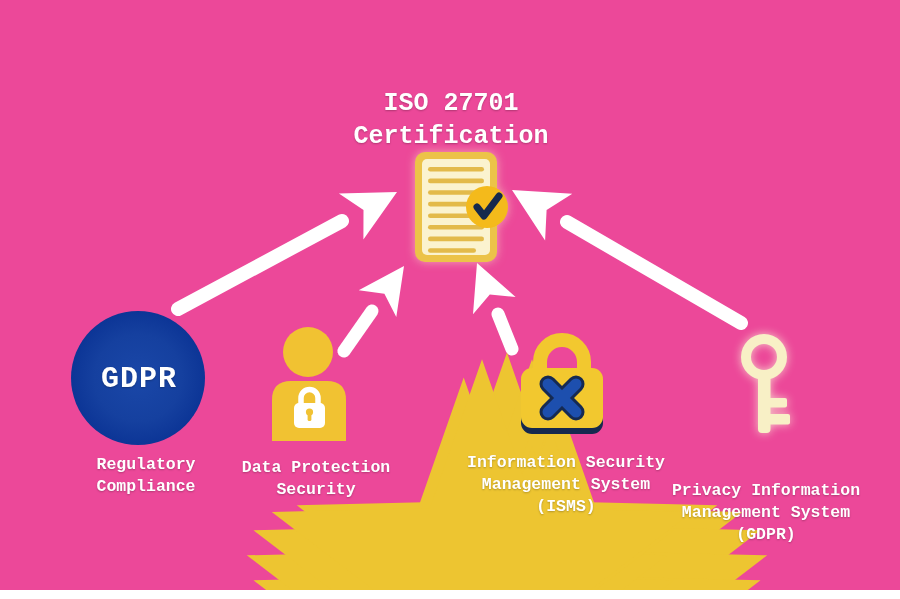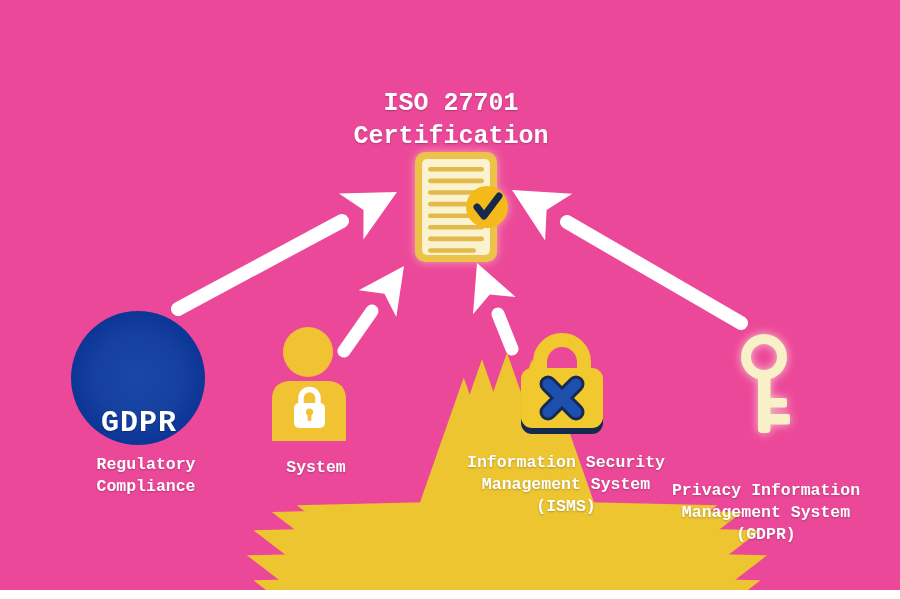--- a/index.html
+++ b/index.html
@@ -14,21 +14,21 @@
     position:absolute;
     color:#ffffff;
     font-weight:700;
     text-align:center;
     transform:translateX(-50%);
     white-space:nowrap;
     text-shadow:0 1px 2px rgba(0,0,0,0.25);
   }
   .title{font-size:25px;line-height:33px;}
   .node-label{font-size:16.5px;line-height:22px;}
-  .gdpr-word{font-size:30px;letter-spacing:1px;margin-top:44px;}
+  .gdpr-word{font-size:30px;letter-spacing:1px;}
   svg{position:absolute;left:0;top:0;}
   .glow-doc{filter:drop-shadow(0 0 5px rgba(250,242,200,0.55));}
   .glow-key{filter:drop-shadow(0 0 5px rgba(250,245,215,0.75));}
 </style>
 </head>
 <body>
 
 <div class="stage">
 
   <svg width="900" height="599" viewBox="0 0 900 599">
@@ -138,21 +138,22 @@
   </div>
 
   <div class="txt gdpr-word" style="left:139px; top:362px;">GDPR</div>
 
   <div class="txt node-label" style="left:146px; top:454px;">
     <div>Regulatory</div>
     <div>Compliance</div>
   </div>
 
   <div class="txt node-label" style="left:316px; top:457px;">
-    <div>System</div>
+    <div>Data Protection</div>
+    <div>Security</div>
   </div>
 
   <div class="txt node-label" style="left:566px; top:452px;text-align:center;">
     <div>Information Security</div>
     <div>Management System</div>
     <div>(ISMS)</div>
   </div>
 
   <div class="txt node-label" style="left:766px; top:452px;margin-top:28px;">
     <div>Privacy Information</div>

